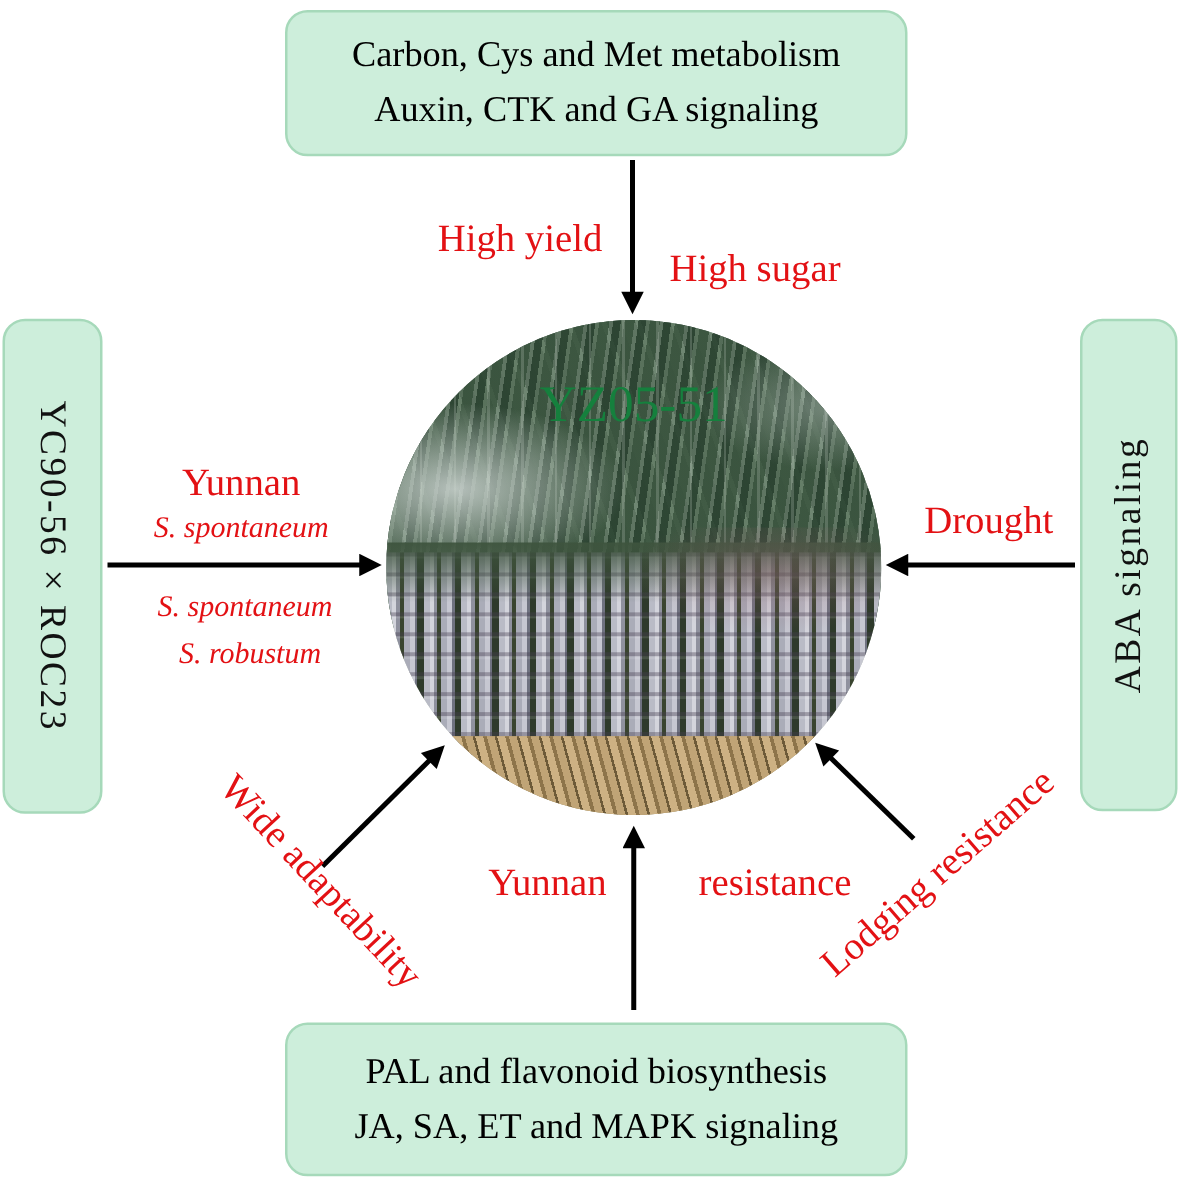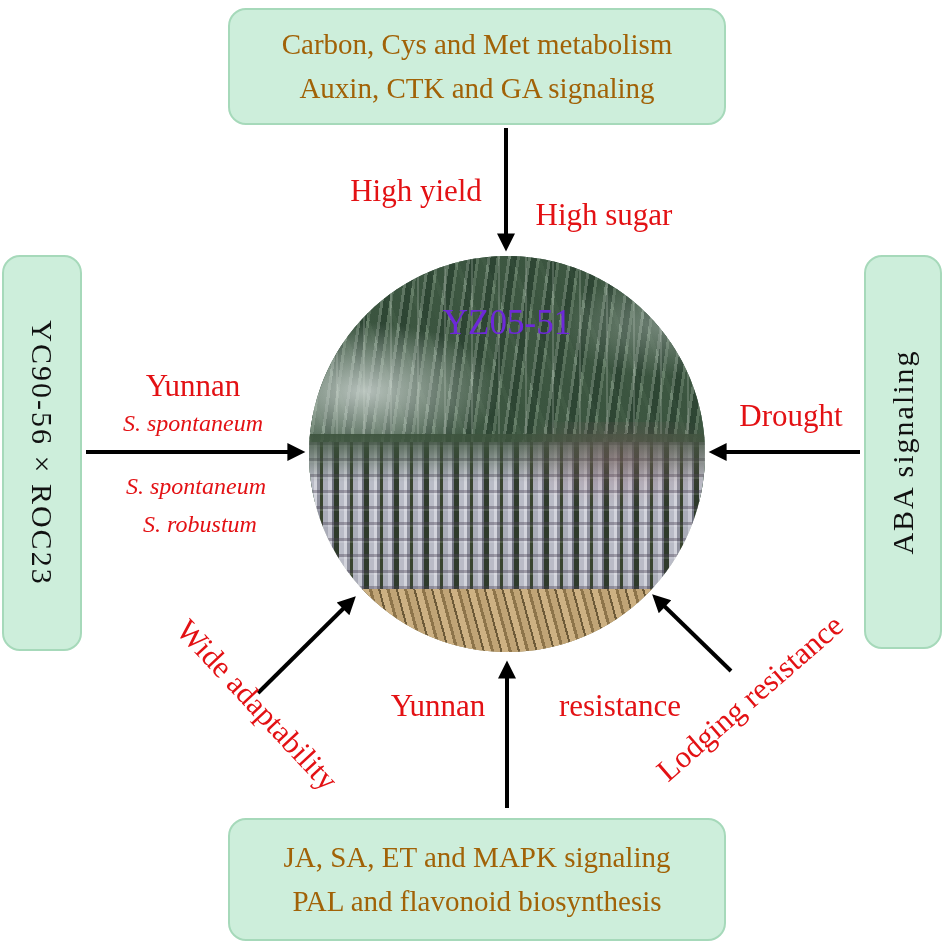--- a/index.html
+++ b/index.html
@@ -6,21 +6,21 @@
   .canvas{
     position:relative;width:945px;height:946px;background:#ffffff;overflow:hidden;
     font-family:"Liberation Serif","DejaVu Serif",serif;color:#111;
   }
   
   .gbox{
     position:absolute;background:#cdeedb;border:2px solid #a6d9ba;border-radius:18px;
     box-sizing:border-box;display:flex;flex-direction:column;align-items:center;justify-content:center;
     z-index:3;
   }
-  .gbox .bline{font-size:29px;line-height:1.5;color:#a16207;text-align:center;white-space:nowrap;}
+  .gbox .bline{font-size:29px;line-height:1.5;color:#000000;text-align:center;white-space:nowrap;}
   .box-top{left:228px;top:8px;width:498px;height:117px;}
   .box-bottom{left:228px;top:818px;width:498px;height:123px;}
   .box-left{left:2px;top:255px;width:80px;height:396px;}
   .box-right{left:864px;top:255px;width:78px;height:394px;}
   .vtext{position:absolute;left:50%;top:50%;white-space:nowrap;font-size:30px;letter-spacing:2px;color:#111;}
   .rot-cw{transform:translate(-50%,-50%) rotate(90deg);}
   .rot-ccw{transform:translate(-50%,-50%) rotate(-90deg);}
   
   .arrows{position:absolute;left:0;top:0;z-index:2;}
   
@@ -56,21 +56,21 @@
         #aaacb8 14px 19px, #c6c7d1 19px 23px, #6f7280 23px 25px, #2e3a2b 25px 30px);
   }
   .stalk-fade{top:45%;height:12%;background:linear-gradient(rgba(62,84,62,0.95), rgba(62,84,62,0));}
   .tint{top:42%;height:30%;background:radial-gradient(ellipse 40% 60% at 78% 30%, rgba(148,94,106,0.35), rgba(148,94,106,0) 70%);}
   .ground{
     top:84%;height:16%;background-color:#ab9060;
     background-image:repeating-linear-gradient(75deg, #cdb183 0 6px, #8d744a 6px 9px, #c0a476 9px 15px, #6d5a38 15px 17px);
   }
   .variety{
     position:absolute;left:50%;top:17%;transform:translate(-50%,-50%);
-    color:#6d28d9;font-size:35px;white-space:nowrap;z-index:5;
+    color:#15803d;font-size:41px;white-space:nowrap;z-index:5;
   }
 </style>
 </head>
 <body>
 
 <div class="canvas">
 
   <div class="photo">
     <div class="layer sky"></div>
     <div class="layer foliage"></div>
@@ -94,22 +94,22 @@
     <line x1="258" y1="693" x2="352" y2="600" stroke="#000" stroke-width="4" marker-end="url(#ah)"></line>
     <line x1="731" y1="671" x2="656" y2="598" stroke="#000" stroke-width="4" marker-end="url(#ah)"></line>
   </svg>
 
   <div class="gbox box-top">
     <div class="bline">Carbon, Cys and Met metabolism</div>
     <div class="bline">Auxin, CTK and GA signaling</div>
   </div>
 
   <div class="gbox box-bottom">
+    <div class="bline">PAL and flavonoid biosynthesis</div>
     <div class="bline">JA, SA, ET and MAPK signaling</div>
-    <div class="bline">PAL and flavonoid biosynthesis</div>
   </div>
 
   <div class="gbox box-left">
     <div class="vtext rot-cw">YC90-56 × ROC23</div>
   </div>
 
   <div class="gbox box-right">
     <div class="vtext rot-ccw">ABA signaling</div>
   </div>
 

